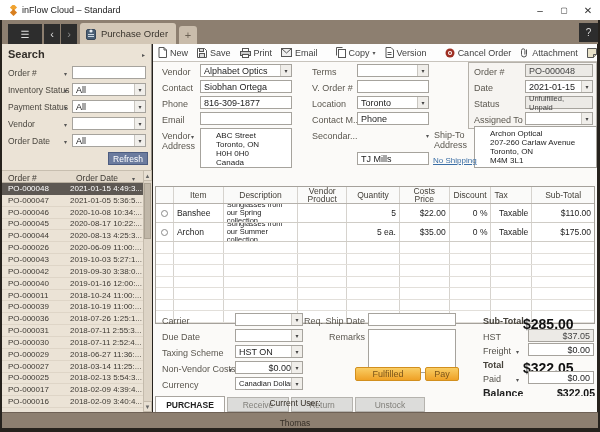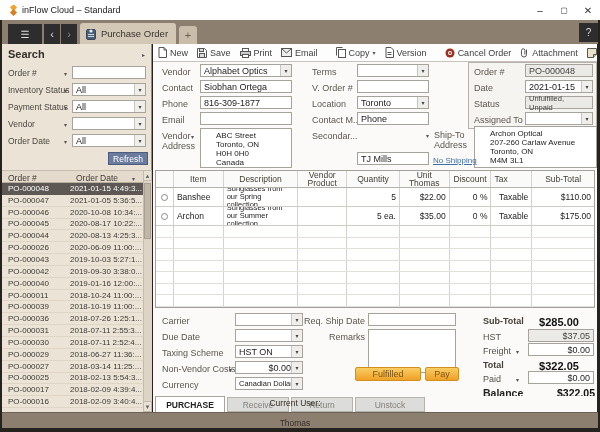--- a/index.html
+++ b/index.html
@@ -47,21 +47,21 @@
   .tc:last-child{border-right:none;}
   .th{color:#45413a;font-size:8.5px;justify-content:center;text-align:center;line-height:8.5px;}
   .num{justify-content:flex-end;text-align:right;}
   .hdr-row{height:17px;border-bottom:1px solid #b5b1ab;background:#fafaf9;}
   .data-row{height:19px;border-bottom:1px solid #cfccc6;}
   .empty-row{height:11.5px;border-bottom:1px solid #e2dfda;}
   .radio{width:7px;height:7px;border:1px solid #8a8a8a;border-radius:50%;background:#fff;margin:auto;}
   .desc{font-size:7.5px;line-height:8px;align-items:center;color:#1c1c1c;}
   
   .tot-lbl{font-size:9px;color:#55524b;}
-  .tot-val{font-size:11px;font-weight:bold;color:#111;text-align:center;}
+  .tot-val{font-size:14px;font-weight:bold;color:#111;text-align:left;}
   .btn-orange{background:linear-gradient(#f9cd64,#efa126);border:1px solid #d28f1e;border-radius:2px;color:#7c551a;font-size:9px;display:flex;align-items:center;justify-content:center;}
   
   .btab{display:flex;align-items:center;justify-content:center;font-size:8.5px;}
   .btab.active{background:#fff;border:1px solid #a9a59f;border-bottom:none;font-weight:bold;color:#222;}
   .btab.inactive{background:#dcdcda;border:1px solid #b5b3ae;color:#82807b;}
   #statusbar{left:2px;top:412px;width:596px;height:16px;background:#8d7f70;border-top:1px solid #6e6155;display:flex;align-items:center;justify-content:flex-end;padding-right:10px;font-size:8.5px;color:#352e26;flex-direction:column;}
   svg{display:block;}
 </style>
 </head>
 <body>
@@ -382,29 +382,29 @@
     <span class="abs tiny-car" style="left:273px;top:88px;">▾</span>
     <span class="abs lbl" style="left:281px;top:86px;white-space:pre-line;line-height:10px;">Ship-To
 Address</span>
     <div class="abs mlbox" style="left:321px;top:82px;width:123px;height:42px;">Archon Optical
 207-260 Carlaw Avenue
 Toronto, ON
 M4M 3L1
 Canada</div>
     <span class="abs link" style="left:280px;top:112px;">No Shipping</span>
 
-    <div class="abs" id="items-table" style="left:2px;top:126px;width:440px;height:138px;">
+    <div class="abs" id="items-table" style="left:2px;top:142px;width:440px;height:138px;">
       <div class="trow hdr-row">
         <div class="tc th" style="width:18px;"></div>
         <div class="tc th" style="width:50px;">Item</div>
         <div class="tc th" style="width:75px;">Description</div>
         <div class="tc th" style="width:49px;white-space:pre-line;">Vendor
 Product</div>
         <div class="tc th" style="width:53px;">Quantity</div>
-        <div class="tc th" style="width:50px;">Unit Thomas</div>
+        <div class="tc th" style="width:50px;">Costs Price</div>
         <div class="tc th" style="width:42px;">Discount</div>
         <div class="tc th" style="width:41px;justify-content:flex-start;text-align:left;">Tax</div>
         <div class="tc th" style="width:62px;">Sub-Total</div>
       </div>
       <div>
 
           <div class="trow data-row">
             <div class="tc" style="width:18px;">
               <div class="radio"></div>
             </div>

